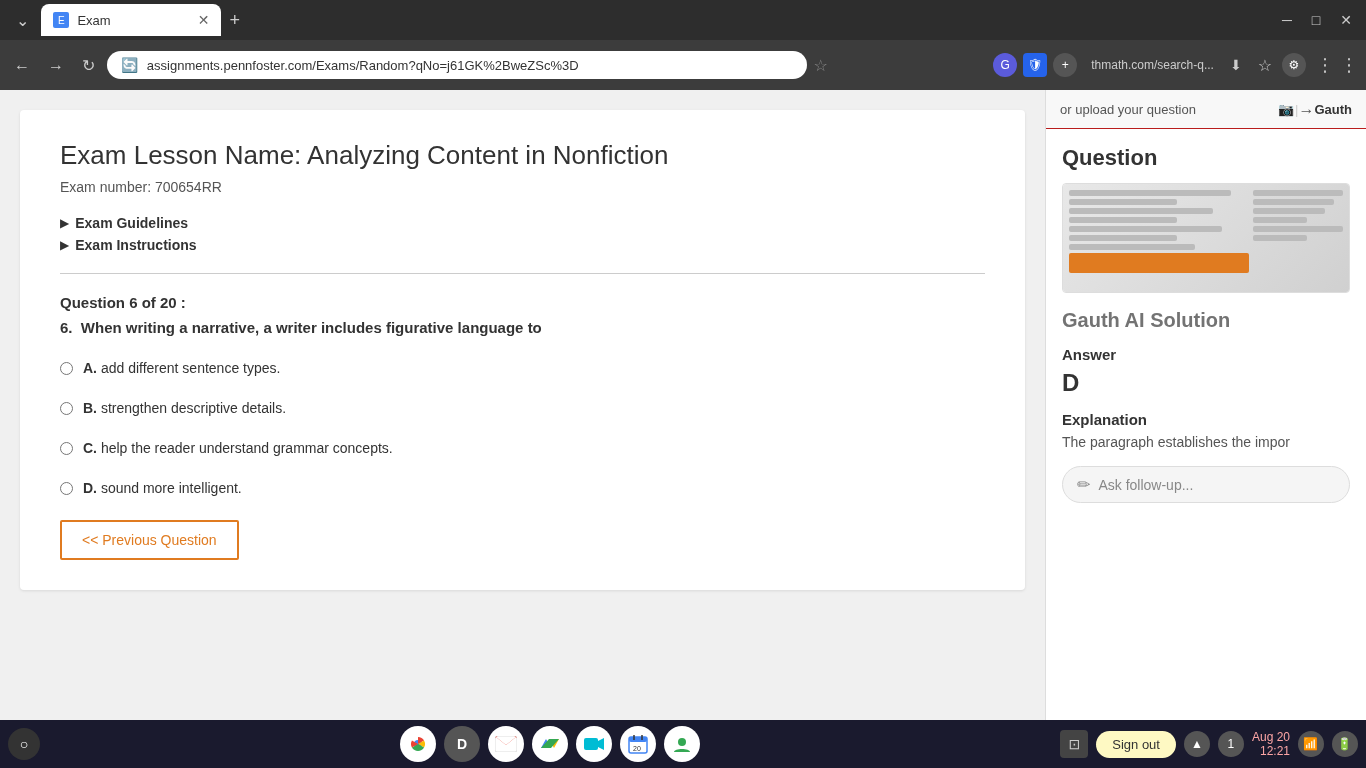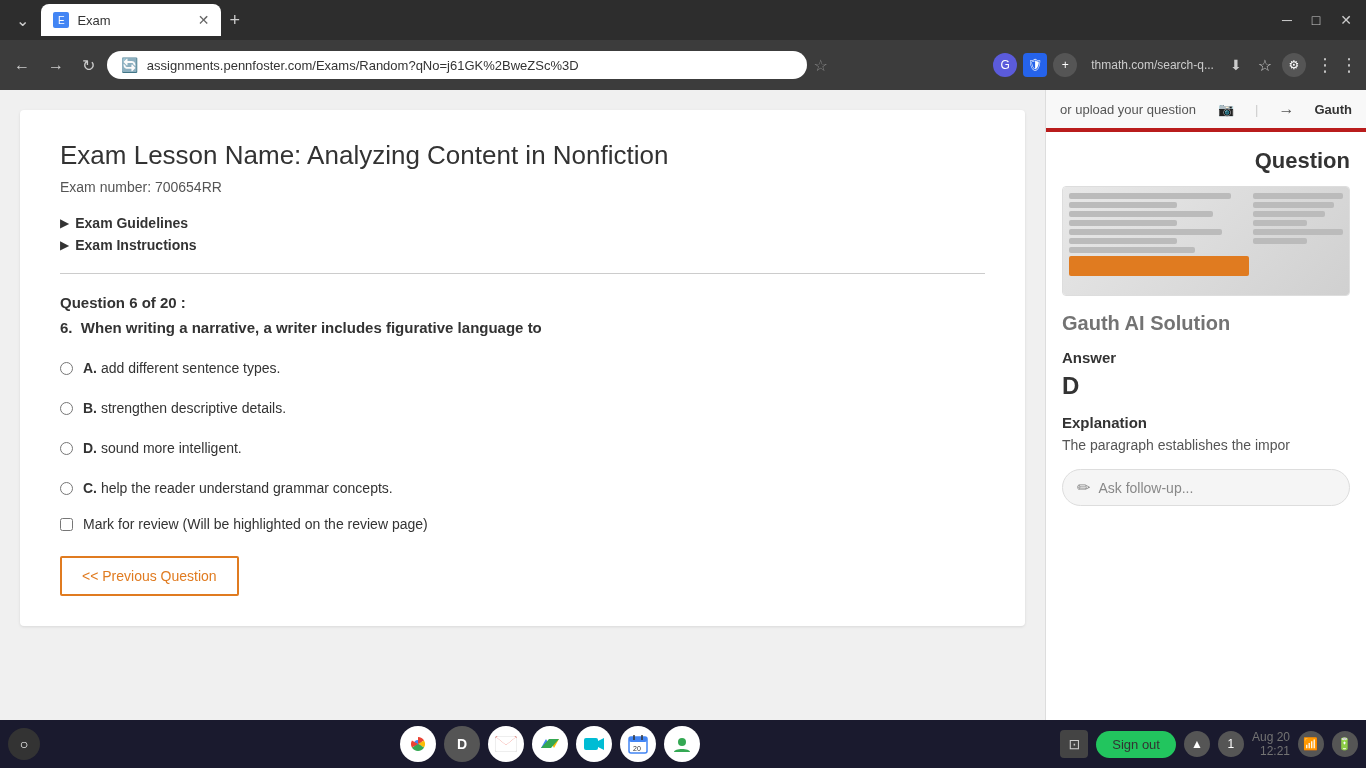--- a/index.html
+++ b/index.html
@@ -235,40 +235,39 @@
       border-left: 1px solid #ddd;
       overflow: hidden;
       display: flex;
       flex-direction: column;
     }
     .gauth-header-bar {
       background: #f8f8f8;
       padding: 10px 14px;
       display: flex;
       align-items: center;
-      gap: 20px;
+      gap: 0;
       font-size: 13px;
       color: #555;
-      border-bottom: 4px solid #b91c1c;
+      border-bottom: 1px solid #b91c1c;
     }
     .gauth-header-text { flex: 1; }
     .gauth-arrow-btn { background: none; border: none; font-size: 16px; color: #555; cursor: pointer; }
     .gauth-user { font-weight: bold; color: #333; font-size: 13px; }
 
     .gauth-body {
       flex: 1;
       overflow-y: auto;
       padding: 16px;
     }
     .gauth-section-title {
       font-size: 22px;
       font-weight: bold;
       color: #333;
       margin-bottom: 12px;
-      text-align: right;
     }
     .gauth-screenshot {
       width: 100%;
       border: 1px solid #ddd;
       border-radius: 4px;
       overflow: hidden;
       margin-bottom: 16px;
       background: #f5f5f5;
       height: 110px;
       display: flex;
@@ -393,21 +392,21 @@
       height: 28px;
       border-radius: 4px;
       background: #444;
       display: flex;
       align-items: center;
       justify-content: center;
       color: #ccc;
       font-size: 14px;
     }
     .sign-out-btn {
-      background: #22c55e;
+      background: #fef9c3;
       border: none;
       border-radius: 20px;
       padding: 6px 16px;
       font-size: 13px;
       color: #333;
       cursor: pointer;
       font-weight: 500;
     }
     .taskbar-icon {
       width: 26px;
@@ -415,21 +414,21 @@
       border-radius: 50%;
       background: #555;
       display: flex;
       align-items: center;
       justify-content: center;
       font-size: 12px;
       color: white;
     }
     .taskbar-date {
       font-size: 12px;
-      color: #737373;
+      color: #fca5a5;
       text-align: right;
     }
   </style>
 </head>
 <body>
 
 <div class="browser-chrome">
 
   <div class="tab-bar">
     <button class="tab-list-btn">⌄</button>
@@ -498,31 +497,27 @@
       <div class="answer-option">
         <input type="radio" name="answer" style="">
         <span><strong>A.</strong> add different sentence types.</span>
       </div>
       <div class="answer-option">
         <input type="radio" name="answer" style="">
         <span><strong>B.</strong> strengthen descriptive details.</span>
       </div>
       <div class="answer-option">
         <input type="radio" name="answer" style="">
-        <span><strong>D.</strong> sound more intelligent.</span>
+        <span><strong>C.</strong> help the reader understand grammar concepts.</span>
       </div>
       <div class="answer-option">
         <input type="radio" name="answer" style="">
-        <span><strong>C.</strong> help the reader understand grammar concepts.</span>
-      </div>
-
-      <div class="review-row">
-        <input type="checkbox" style="">
-        <span>Mark for review (Will be highlighted on the review page)</span>
-      </div>
+        <span><strong>D.</strong> sound more intelligent.</span>
+      </div>
+
 
       <div class="btn-row">
         <button class="btn-prev">&lt;&lt; Previous Question</button>
       </div>
     </div>
   </div>
 
   <div class="gauth-panel">
     <div class="gauth-header-bar">
       <span class="gauth-header-text">or upload your question</span>

